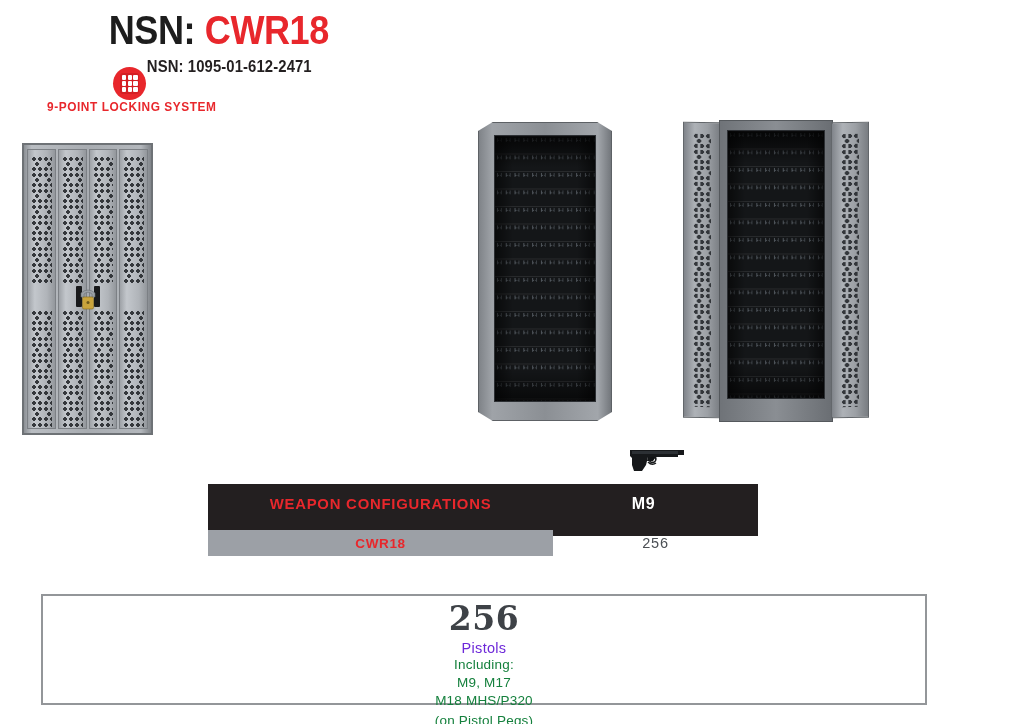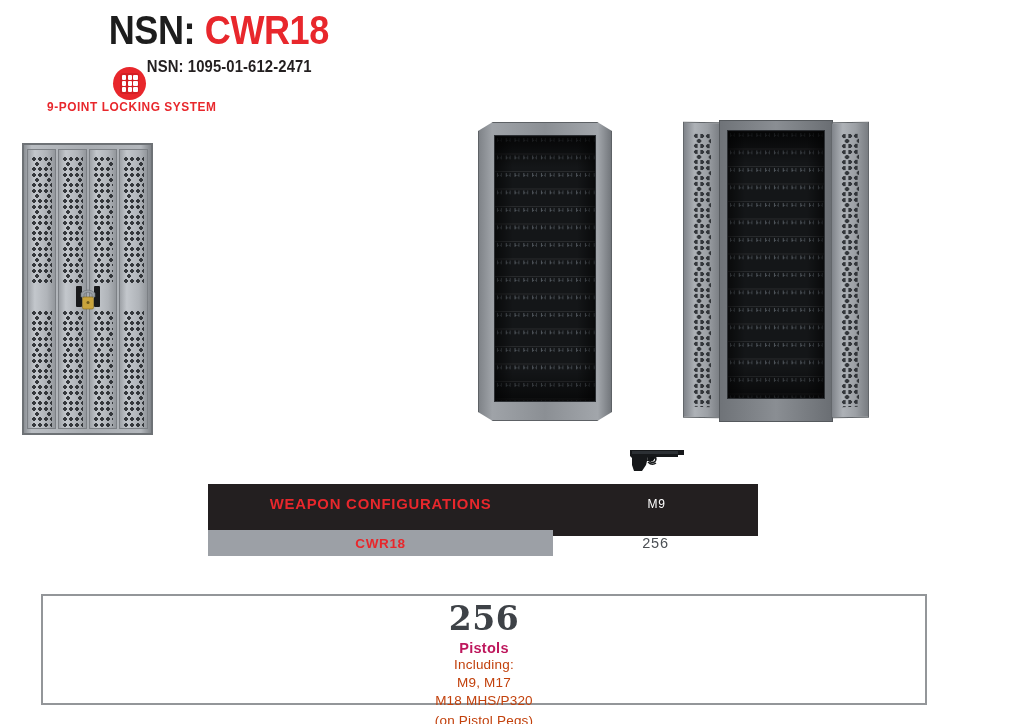--- a/index.html
+++ b/index.html
@@ -243,26 +243,26 @@
     width: 345px; height: 40px;
     display: flex; align-items: center; justify-content: center;
     color: #e8272c;
     font-size: 15.5px;
     font-weight: bold;
     letter-spacing: 0.8px;
     transform: scaleX(0.96);
   }
   #tbl-header .wpn-label {
     position: absolute;
-    left: 346px; top: 0;
+    left: 333px; top: 0;
     width: 205px; height: 40px;
     display: flex; align-items: center; justify-content: center;
     color: #ffffff;
-    font-size: 12px;
-    font-weight: normal;
+    font-size: 16px;
+    font-weight: bold;
     letter-spacing: 0.6px;
   }
   #tbl-row {
     position: absolute;
     left: 208px; top: 530px;
     width: 550px; height: 26px;
   }
   #tbl-row .row-name {
     position: absolute;
     left: 0; top: 0;
@@ -301,27 +301,27 @@
     font-family: "DejaVu Serif", serif;
     font-size: 33px;
     font-weight: bold;
     color: #3e4247;
     line-height: 1.0;
     letter-spacing: 0.5px;
   }
   #summary-type {
     margin-top: 5px;
     font-size: 14.5px;
-    font-weight: bold;
-    color: #be185d;
+    font-weight: normal;
+    color: #6d28d9;
     letter-spacing: 0.3px;
   }
   .summary-line {
     font-size: 13.5px;
-    color: #c2410c;
+    color: #15803d;
     line-height: 1.32;
     letter-spacing: 0.2px;
     text-align: right;
   }
   #summary-note { margin-top: 3px; }
 </style>
 </head>
 <body>
 
 <div id="header">

